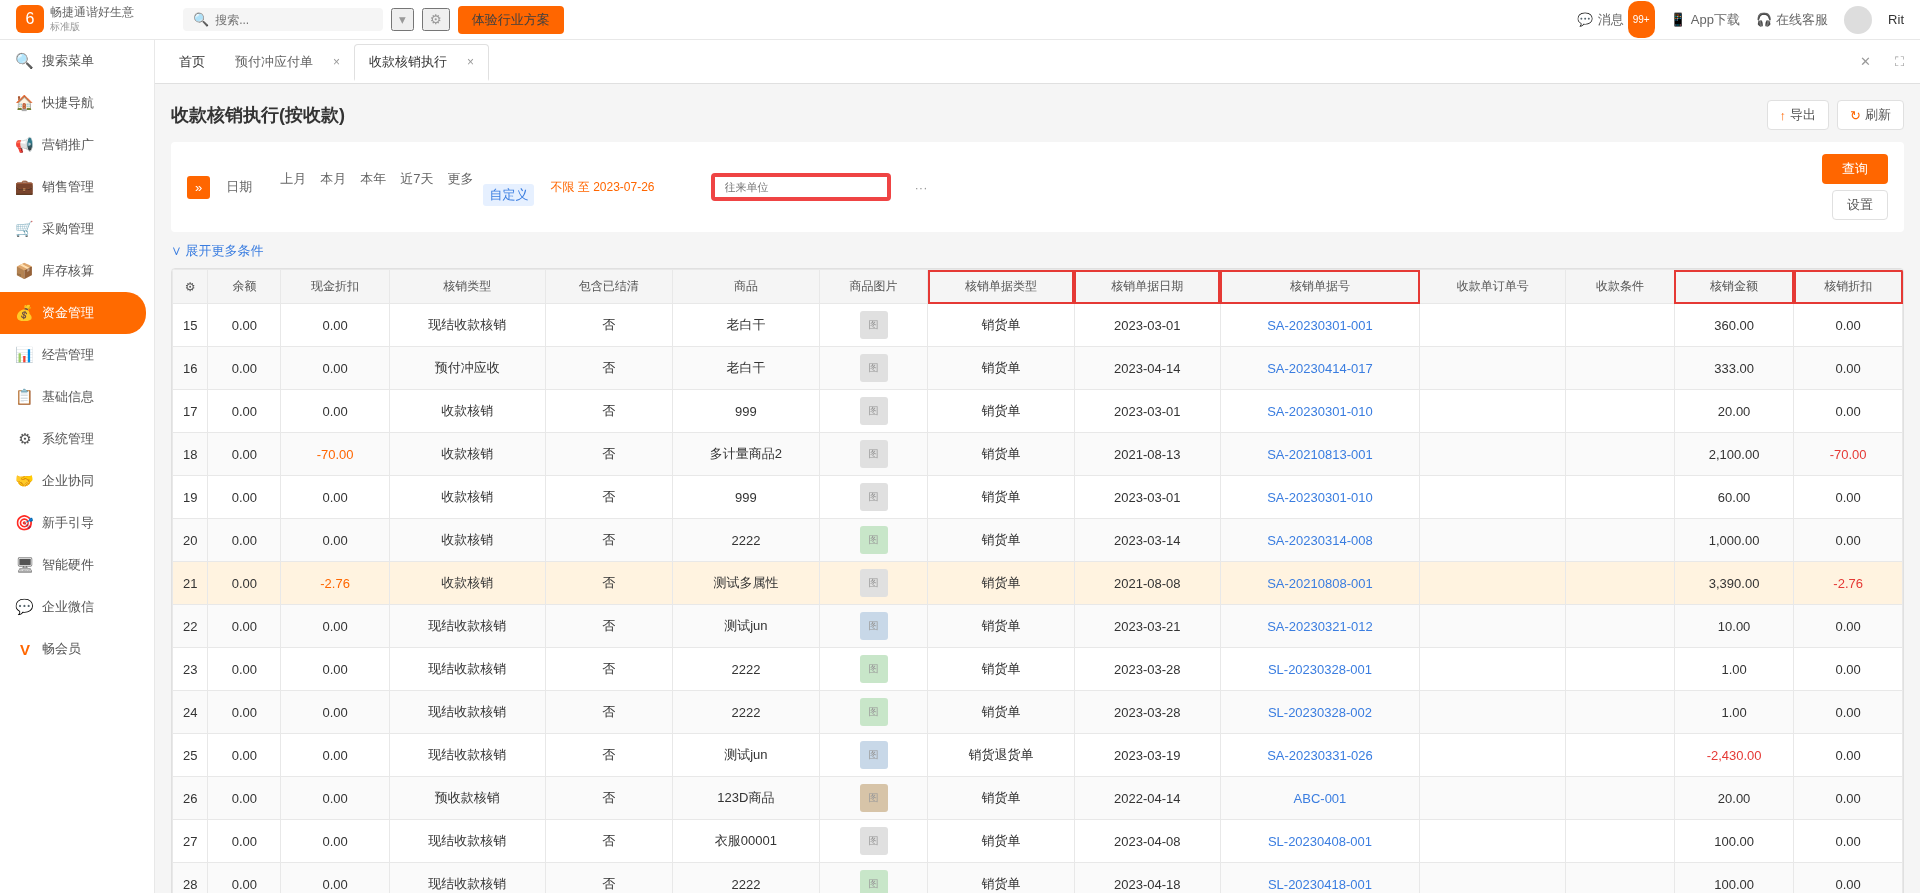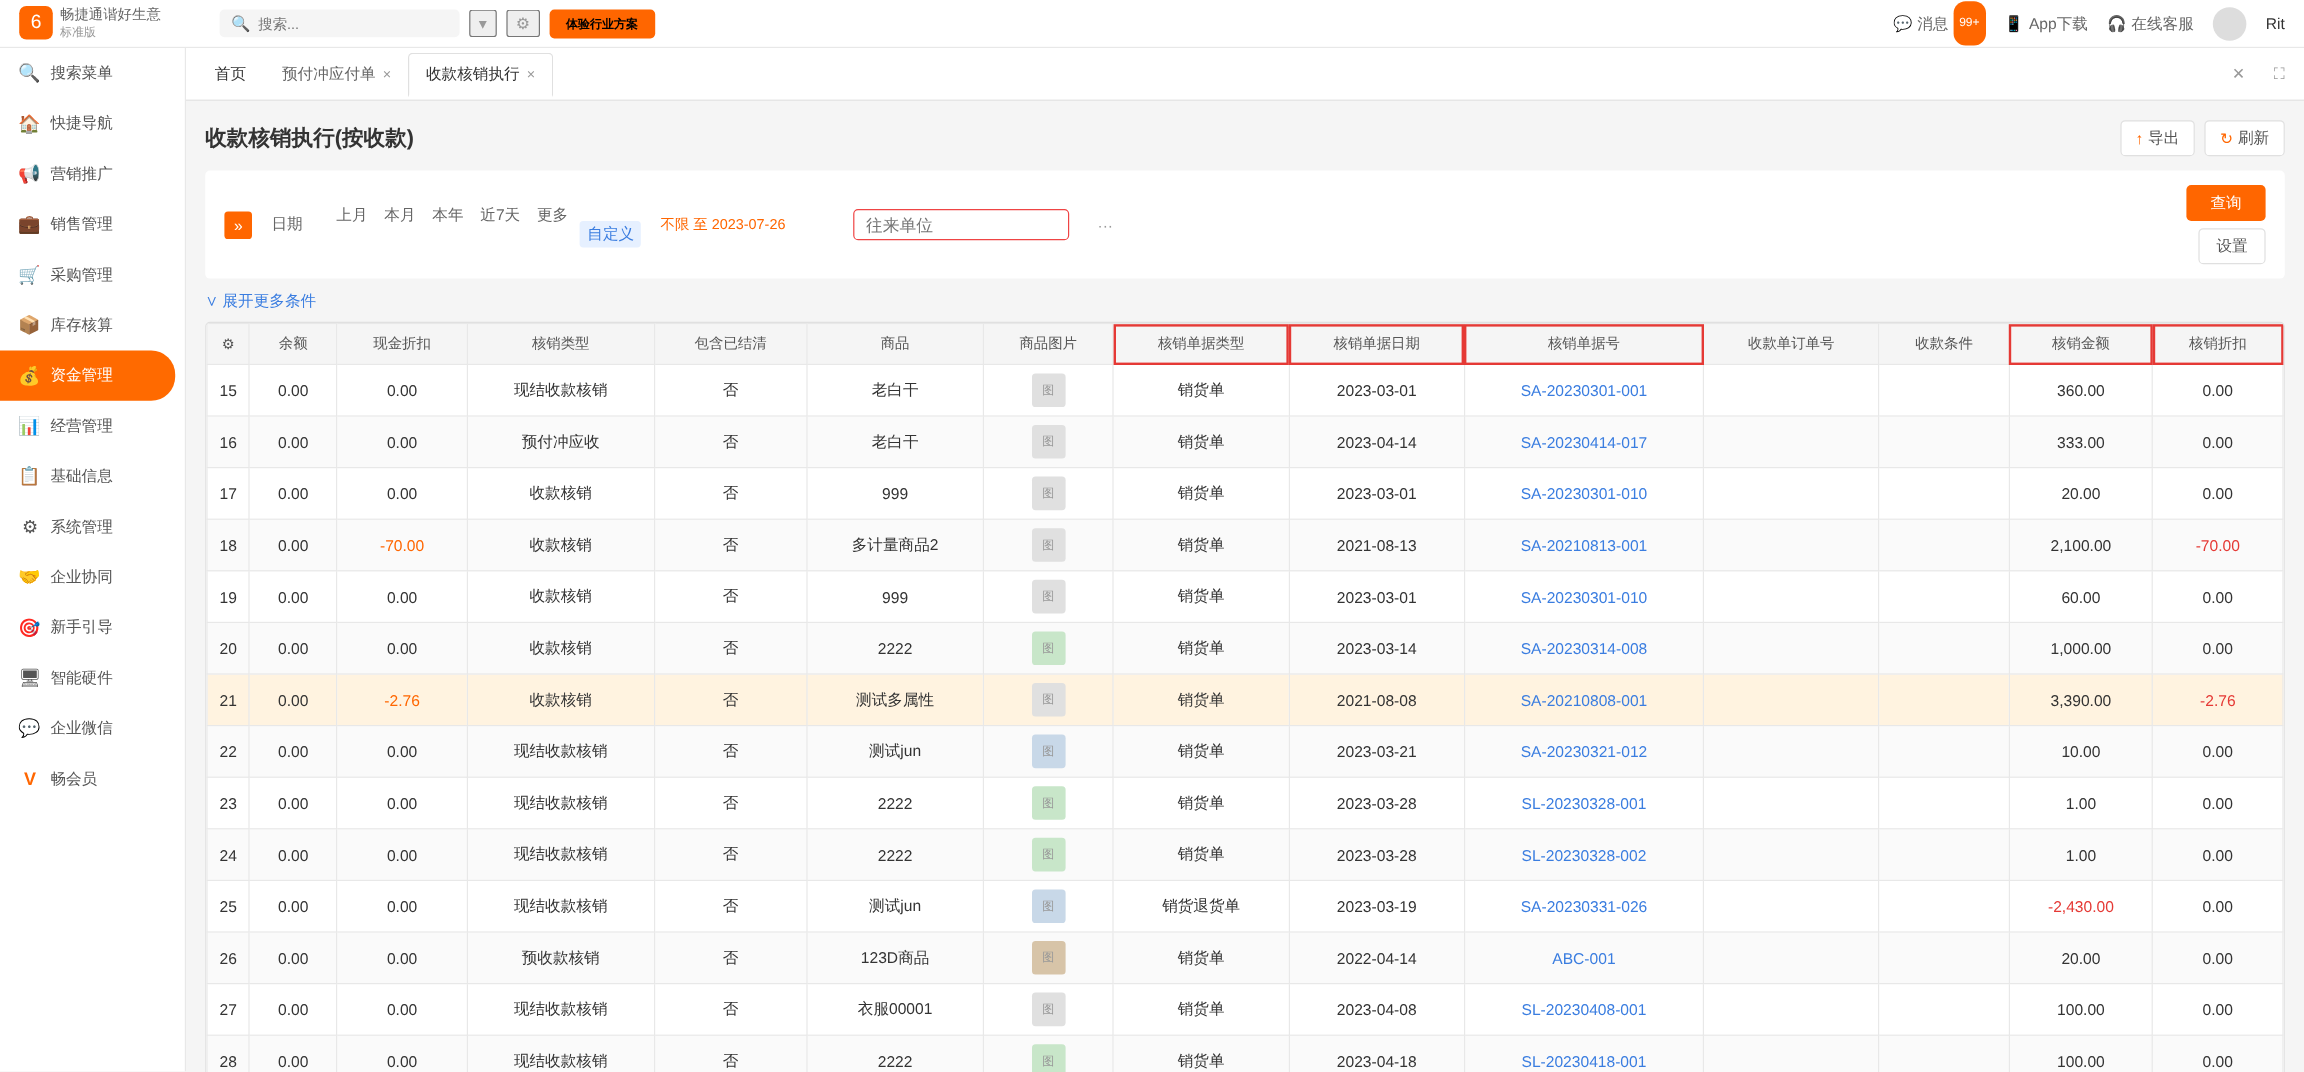--- a/index.html
+++ b/index.html
@@ -9,42 +9,42 @@
     .top-bar { height: 40px; background: #fff; display: flex; align-items: center; padding: 0 16px; border-bottom: 1px solid #e8e8e8; gap: 12px; }
     .logo-area { display: flex; align-items: center; gap: 6px; width: 155px; }
     .logo-icon { width: 28px; height: 28px; background: #f60; border-radius: 6px; display: flex; align-items: center; justify-content: center; color: #fff; font-size: 16px; }
     .logo-text { font-size: 12px; color: #666; line-height: 1.2; }
     .logo-sub { font-size: 10px; color: #999; }
     .top-bar-center { flex: 1; display: flex; align-items: center; gap: 8px; }
     .search-area { display: flex; align-items: center; background: #f5f5f5; border-radius: 4px; padding: 4px 10px; gap: 6px; width: 200px; }
     .search-area input { border: none; background: transparent; outline: none; font-size: 12px; width: 150px; color: #999; }
     .chevron-btn { padding: 2px 6px; color: #999; cursor: pointer; }
     .gear-btn { padding: 2px 6px; color: #999; cursor: pointer; }
-    .industry-btn { background: #f60; color: #000000; border: none; border-radius: 4px; padding: 5px 14px; font-size: 10px; cursor: pointer; font-weight: bold; }
+    .industry-btn { background: #f60; color: #404040; border: none; border-radius: 4px; padding: 5px 14px; font-size: 13px; cursor: pointer; }
     .top-bar-right { display: flex; align-items: center; gap: 16px; font-size: 13px; color: #666; }
     .badge { background: #f60; color: #fff; border-radius: 10px; padding: 13px 5px; font-size: 10px; }
     .top-right-item { display: flex; align-items: center; gap: 4px; cursor: pointer; }
     .user-avatar { width: 28px; height: 28px; background: #ddd; border-radius: 50%; }
 
     
     .layout { display: flex; height: 853px; }
 
     
     .sidebar { width: 155px; background: #fff; border-right: 1px solid #e8e8e8; flex-shrink: 0; }
     .sidebar-item { display: flex; align-items: center; gap: 8px; padding: 12px 16px; cursor: pointer; color: #555; font-size: 13px; }
     .sidebar-item.active { background: #ff6a00; color: #fff; border-radius: 0 20px 20px 0; margin-right: 8px; }
     .sidebar-icon { width: 18px; height: 18px; display: flex; align-items: center; justify-content: center; font-size: 15px; }
 
     
     .main-content { flex: 1; display: flex; flex-direction: column; overflow: hidden; }
 
     
     .tab-bar { display: flex; align-items: center; background: #fff; border-bottom: 1px solid #e0e0e0; height: 44px; padding: 0 8px; }
     .tab-home { padding: 8px 16px; color: #333; font-size: 13px; cursor: pointer; }
-    .tab-item { display: flex; align-items: center; gap: 6px; padding: 8px 14px; font-size: 13px; cursor: pointer; border-radius: 4px 4px 0 0; color: #666; }
+    .tab-item { display: flex; align-items: center; gap: 20px; padding: 8px 14px; font-size: 13px; cursor: pointer; border-radius: 4px 4px 0 0; color: #666; }
     .tab-item.active { background: #fff; border: 1px solid #e0e0e0; border-bottom: 2px solid #fff; color: #333; margin-bottom: -1px; }
     .tab-close { font-size: 12px; color: #999; cursor: pointer; }
     .tab-bar-right { margin-left: auto; display: flex; gap: 8px; }
     .tab-bar-btn { padding: 4px 8px; color: #999; cursor: pointer; }
 
     
     .page-content { flex: 1; overflow-y: auto; padding: 16px; background: #f5f5f5; }
     .page-header { display: flex; align-items: center; justify-content: space-between; margin-bottom: 12px; }
     .page-title { font-size: 18px; font-weight: bold; color: #333; }
     .page-actions { display: flex; gap: 8px; }
@@ -53,21 +53,21 @@
 
     
     .filter-bar { background: #fff; border-radius: 4px; padding: 12px 16px; margin-bottom: 10px; display: flex; align-items: center; gap: 16px; flex-wrap: wrap; }
     .filter-toggle { background: #f60; color: #fff; border: none; border-radius: 3px; padding: 4px 8px; cursor: pointer; font-size: 13px; }
     .filter-group { display: flex; align-items: center; gap: 24px; }
     .filter-label { color: #666; font-size: 13px; }
     .filter-links { display: flex; gap: 6px; }
     .filter-link { color: #666; font-size: 13px; cursor: pointer; padding: 2px 4px; }
     .filter-link.custom { background: #e6f0ff; color: #3a7de0; border-radius: 3px; padding: 2px 6px; margin-top: 16px; }
     .filter-date { color: #f60; font-size: 12px; }
-    .filter-input { border: 1px solid #ef4444; border-radius: 4px; padding: 4px 10px; font-size: 14px; width: 180px; outline: none; }
+    .filter-input { border: 4px solid #ef4444; border-radius: 4px; padding: 4px 10px; font-size: 11px; width: 180px; outline: none; }
     .filter-dots { color: #999; }
     .filter-select { border: 1px solid #e0e0e0; border-radius: 4px; padding: 4px 10px; font-size: 13px; width: 200px; outline: none; background: #fff; }
     .query-btn { background: #f60; color: #fff; border: none; border-radius: 4px; padding: 6px 20px; font-size: 13px; cursor: pointer; }
     .setting-btn { background: #fff; border: 1px solid #e0e0e0; border-radius: 4px; padding: 5px 14px; font-size: 13px; cursor: pointer; color: #555; }
     .expand-more { display: flex; align-items: center; gap: 4px; color: #3a7de0; font-size: 13px; cursor: pointer; margin: 0 auto; }
 
     
     .table-container { background: #fff; border-radius: 4px; overflow: hidden; border: 1px solid #e0e0e0; }
     table { width: 100%; border-collapse: collapse; font-size: 13px; }
     thead tr { background: #f5f5f5; }

